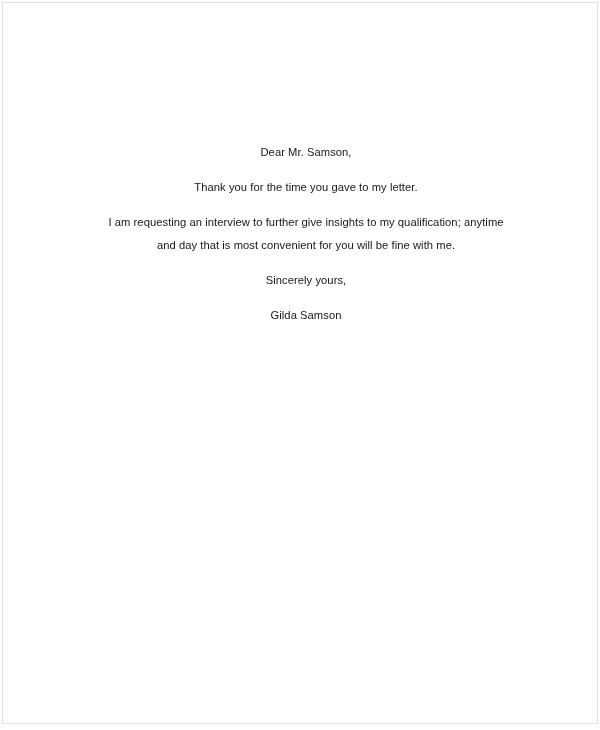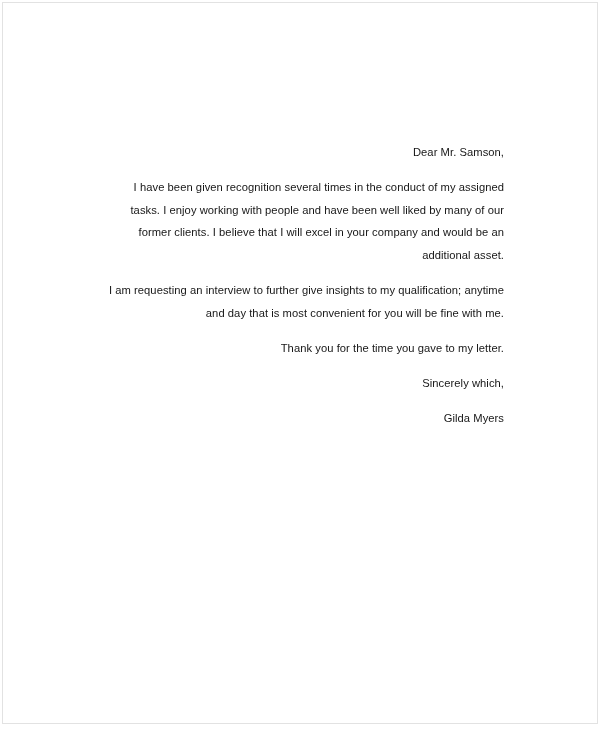--- a/index.html
+++ b/index.html
@@ -27,21 +27,21 @@
     position: absolute;
     left: 105px;
     top: 138px;
     width: 396px;
   }
   .block {
     color: #161616;
     font-size: 11.2px;
     line-height: 22.6px;
     letter-spacing: 0.005em;
-    text-align: right;
+    text-align: center;
     margin: 0 0 12.5px 0;
     white-space: normal;
   }
   .block:last-child {
     margin-bottom: 0;
   }
   .salutation {
     margin-bottom: 12.5px;
   }
   .closing {
@@ -54,24 +54,23 @@
 </head>
 <body>
 
 <div class="page">
   <div class="letter">
 
     <p class="block salutation">Dear Mr. Samson,</p>
 
 
 
-    <p class="block">I have been given recognition several times in the conduct of my assigned tasks. I enjoy working with people and have been well liked by many of our former clients. I believe that I will excel in your company and would be an additional asset.</p>
+
+    <p class="block">Thank you for the time you gave to my letter.</p>
 
     <p class="block">I am requesting an interview to further give insights to my qualification; anytime and day that is most convenient for you will be fine with me.</p>
 
-    <p class="block">Thank you for the time you gave to my letter.</p>
+    <p class="block closing">Sincerely yours,</p>
 
-    <p class="block closing">Sincerely which,</p>
-
-    <p class="block signature">Gilda Myers</p>
+    <p class="block signature">Gilda Samson</p>
 
   </div>
 </div>
 
 </body></html>

